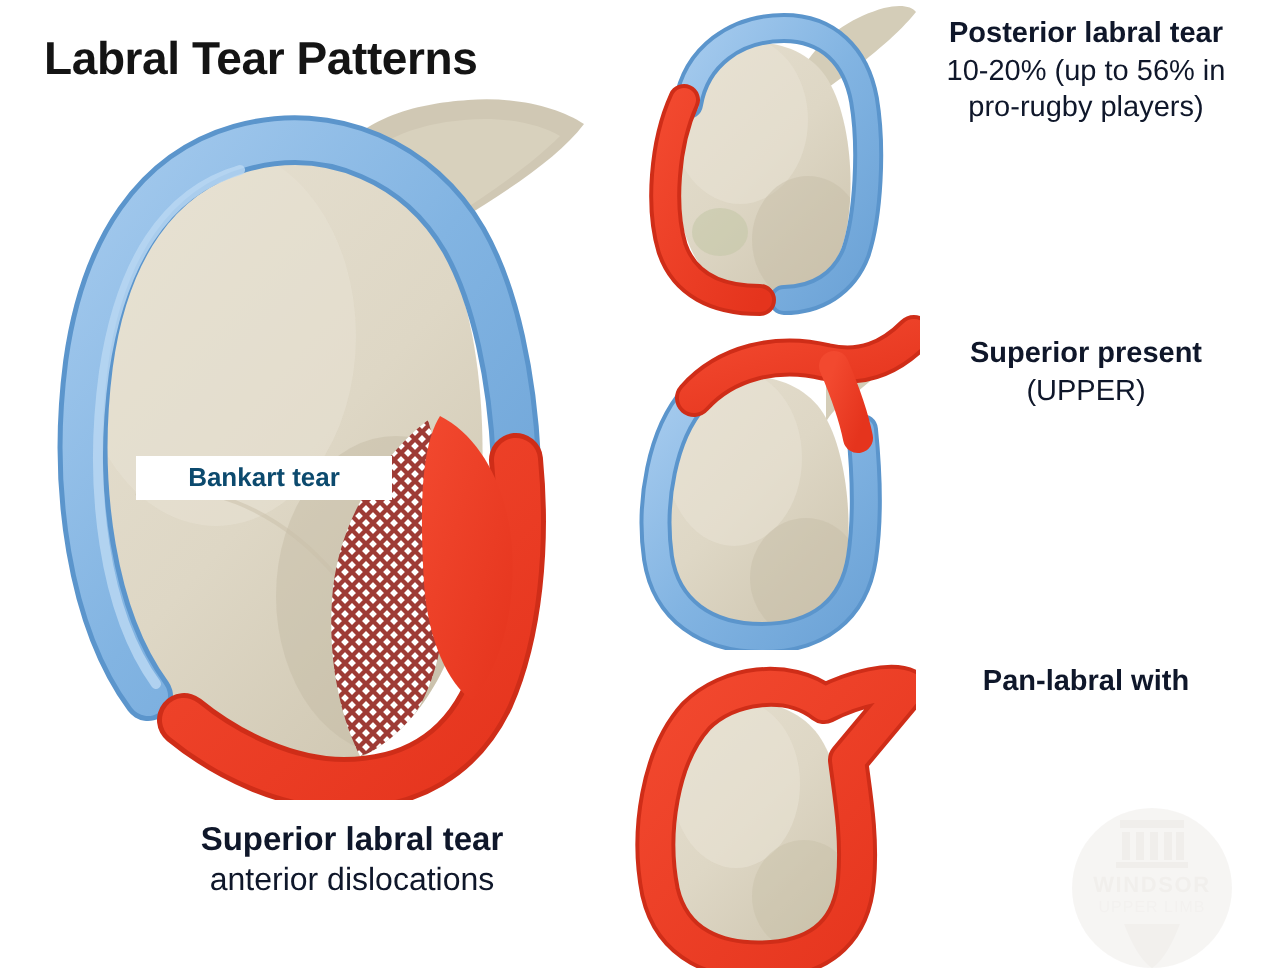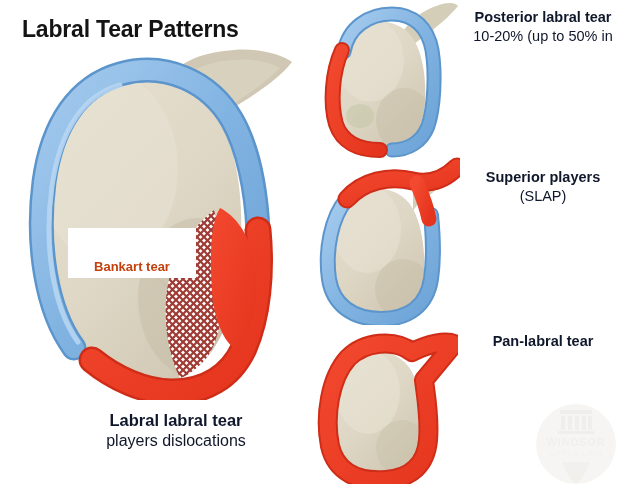--- a/index.html
+++ b/index.html
@@ -87,21 +87,21 @@
     left: 68px;
     top: 228px;
     width: 116px;
     padding: 3px 6px 4px 6px;
     background: #ffffff;
     text-align: center;
     line-height: 1.18;
     font-size: 13px;
     font-weight: bold;
   }
-  #bankart-box .l1 { color: #c2410c; display: block; margin-top: 28px; }
+  #bankart-box .l1 { color: #0c4a6e; display: block; }
   #bankart-box .l2 { color: #9e3b35; display: block; }
 
   
   #watermark {
     position: absolute;
     left: 524px;
     top: 402px;
     width: 104px;
     height: 86px;
     opacity: 0.55;
@@ -187,22 +187,22 @@
                  C216,294 206,272 204,244 C202,208 202,176 212,160 Z" fill="url(#redGrad)"></path>
       </g>
     </svg>
   </div>
 
   <div id="bankart-box">
     <span class="l1">Bankart tear</span>
   </div>
 
   <div class="caption" id="main-caption">
-    <span class="hl">Labral labral tear</span>
-    <span class="sub">players dislocations</span>
+    <span class="hl">Superior labral tear</span>
+    <span class="sub">anterior dislocations</span>
   </div>
 
   <div class="figure" id="fig-post">
     <svg viewBox="0 0 150 160" xmlns="http://www.w3.org/2000/svg">
       <defs>
         <clipPath id="clipPostBone">
           <path d="M44,28 C66,16 94,20 106,40 C118,60 120,98 114,120
                    C108,142 92,150 70,148 C48,146 36,130 32,106
                    C28,80 30,42 44,28 Z"></path>
         </clipPath>
@@ -229,21 +229,22 @@
 
       <g>
         <path d="M34,50 C24,72 22,104 28,124 C34,142 50,150 72,150" fill="none" stroke="#cf2d18" stroke-width="16" stroke-linecap="round"></path>
         <path d="M34,50 C24,72 22,104 28,124 C34,142 50,150 72,150" fill="none" stroke="url(#redGrad)" stroke-width="12" stroke-linecap="round"></path>
       </g>
     </svg>
   </div>
 
   <div class="caption" id="label-posterior">
     <span class="hl">Posterior labral tear</span>
-    <span class="sub">10-20% (up to 50% in</span>
+    <span class="sub">10-20% (up to 56% in</span>
+    <span class="sub">pro-rugby players)</span>
   </div>
 
   <div class="figure" id="fig-slap">
     <svg viewBox="0 0 155 170" xmlns="http://www.w3.org/2000/svg">
       <defs>
         <clipPath id="clipSlapBone">
           <path d="M44,40 C66,28 96,32 108,54 C120,76 122,116 116,136
                    C110,156 90,164 66,160 C42,156 28,138 26,112
                    C24,84 30,52 44,40 Z"></path>
         </clipPath>
@@ -270,22 +271,22 @@
       <g>
         <path d="M42,44 C58,26 84,20 108,26 C126,30 140,24 152,12" fill="none" stroke="#cf2d18" stroke-width="19" stroke-linecap="round"></path>
         <path d="M42,44 C58,26 84,20 108,26 C126,30 140,24 152,12" fill="none" stroke="url(#redGrad)" stroke-width="15" stroke-linecap="round"></path>
 
         <path d="M112,28 C118,42 122,54 124,64" fill="none" stroke="url(#redGrad)" stroke-width="15" stroke-linecap="round"></path>
       </g>
     </svg>
   </div>
 
   <div class="caption" id="label-superior">
-    <span class="hl">Superior players</span>
-    <span class="sub">(SLAP)</span>
+    <span class="hl">Superior present</span>
+    <span class="sub">(UPPER)</span>
   </div>
 
   <div class="figure" id="fig-pan">
     <svg viewBox="0 0 150 162" xmlns="http://www.w3.org/2000/svg">
       <defs>
         <clipPath id="clipPanBone">
           <path d="M42,36 C64,24 92,28 104,50 C116,72 118,110 112,132
                    C106,152 86,158 62,154 C40,150 28,132 26,106
                    C24,78 28,48 42,36 Z"></path>
         </clipPath>
@@ -304,21 +305,21 @@
                  C86,16 56,20 40,36 Z" fill="none" stroke="#cf2d18" stroke-width="20" stroke-linejoin="round"></path>
         <path d="M40,36 C22,56 16,94 22,124 C28,150 50,160 78,158
                  C104,156 118,142 120,118 C122,96 118,74 116,58
                  C126,46 136,34 146,22 C138,18 120,22 104,30
                  C86,16 56,20 40,36 Z" fill="none" stroke="url(#redGrad)" stroke-width="16" stroke-linejoin="round"></path>
       </g>
     </svg>
   </div>
 
   <div class="caption" id="label-panlabral">
-    <span class="hl">Pan-labral tear</span>
+    <span class="hl">Pan-labral with</span>
   </div>
 
   <div id="watermark">
     <svg viewBox="0 0 104 86" xmlns="http://www.w3.org/2000/svg">
       <circle cx="52" cy="42" r="40" fill="#f0eeeb"></circle>
       <g fill="#e4e1dc">
         <rect x="36" y="8" width="32" height="4"></rect>
         <rect x="37" y="14" width="4" height="14"></rect>
         <rect x="44" y="14" width="4" height="14"></rect>
         <rect x="51" y="14" width="4" height="14"></rect>

